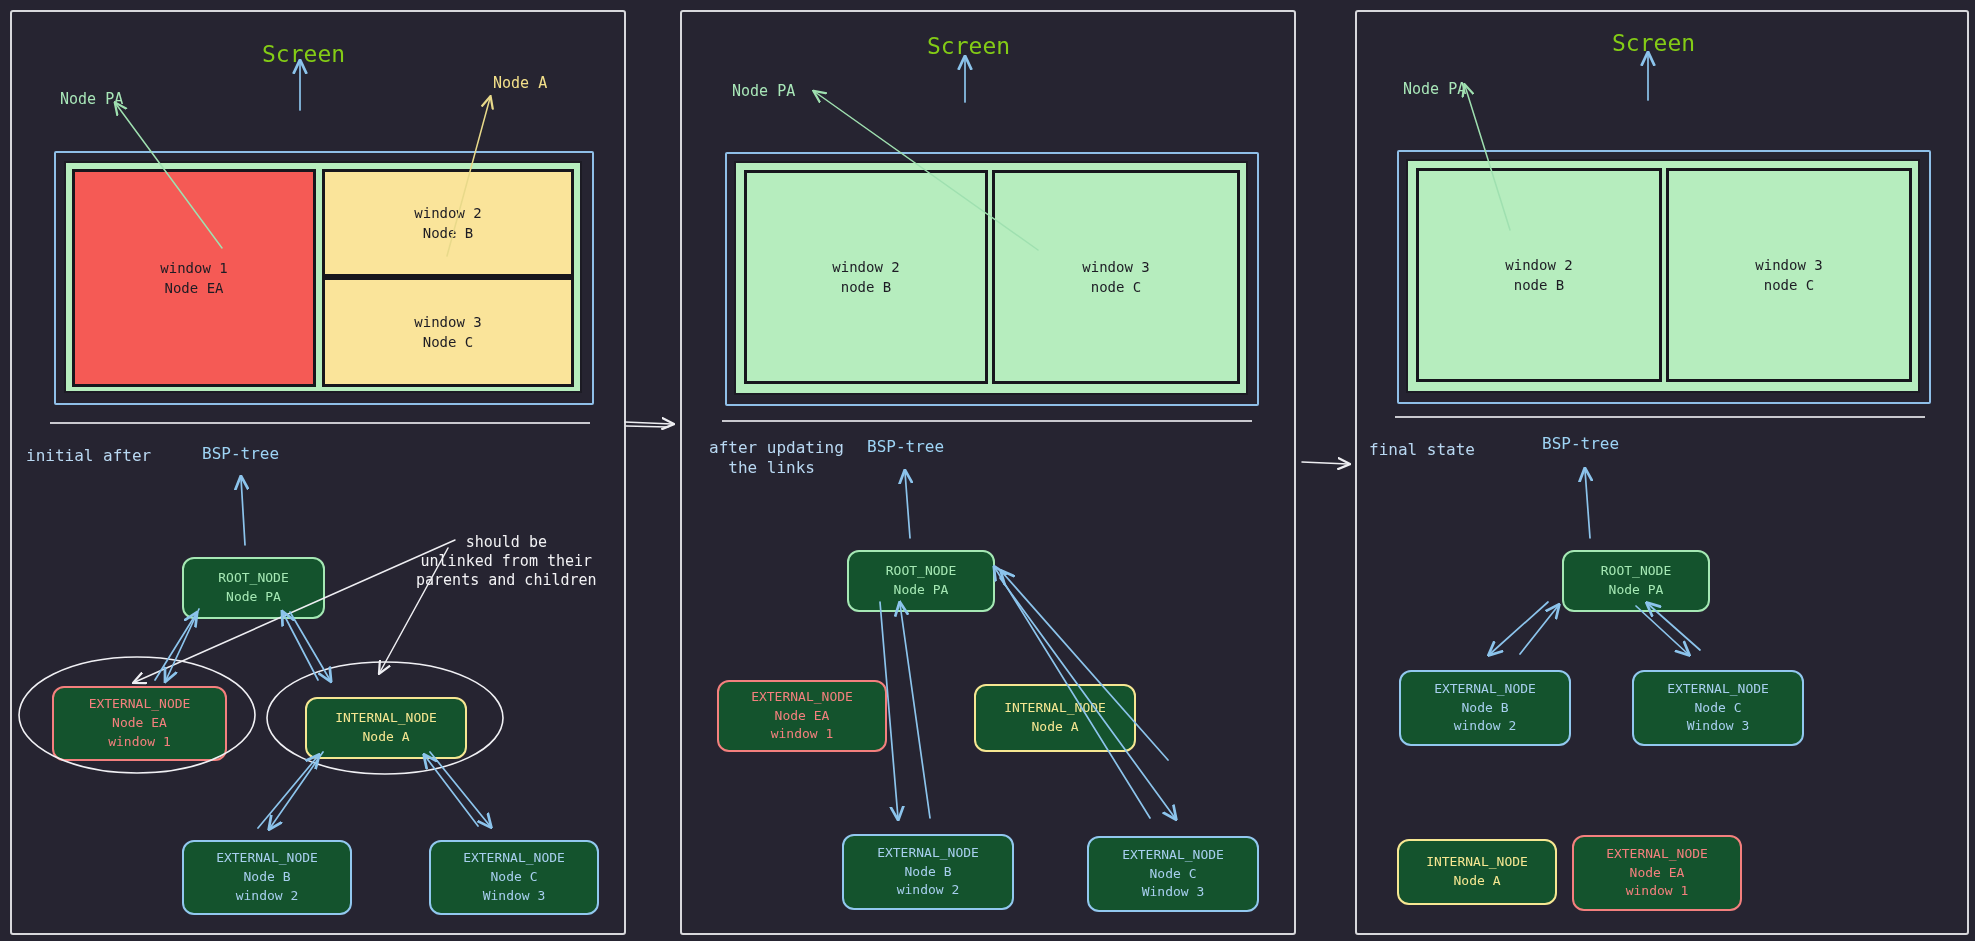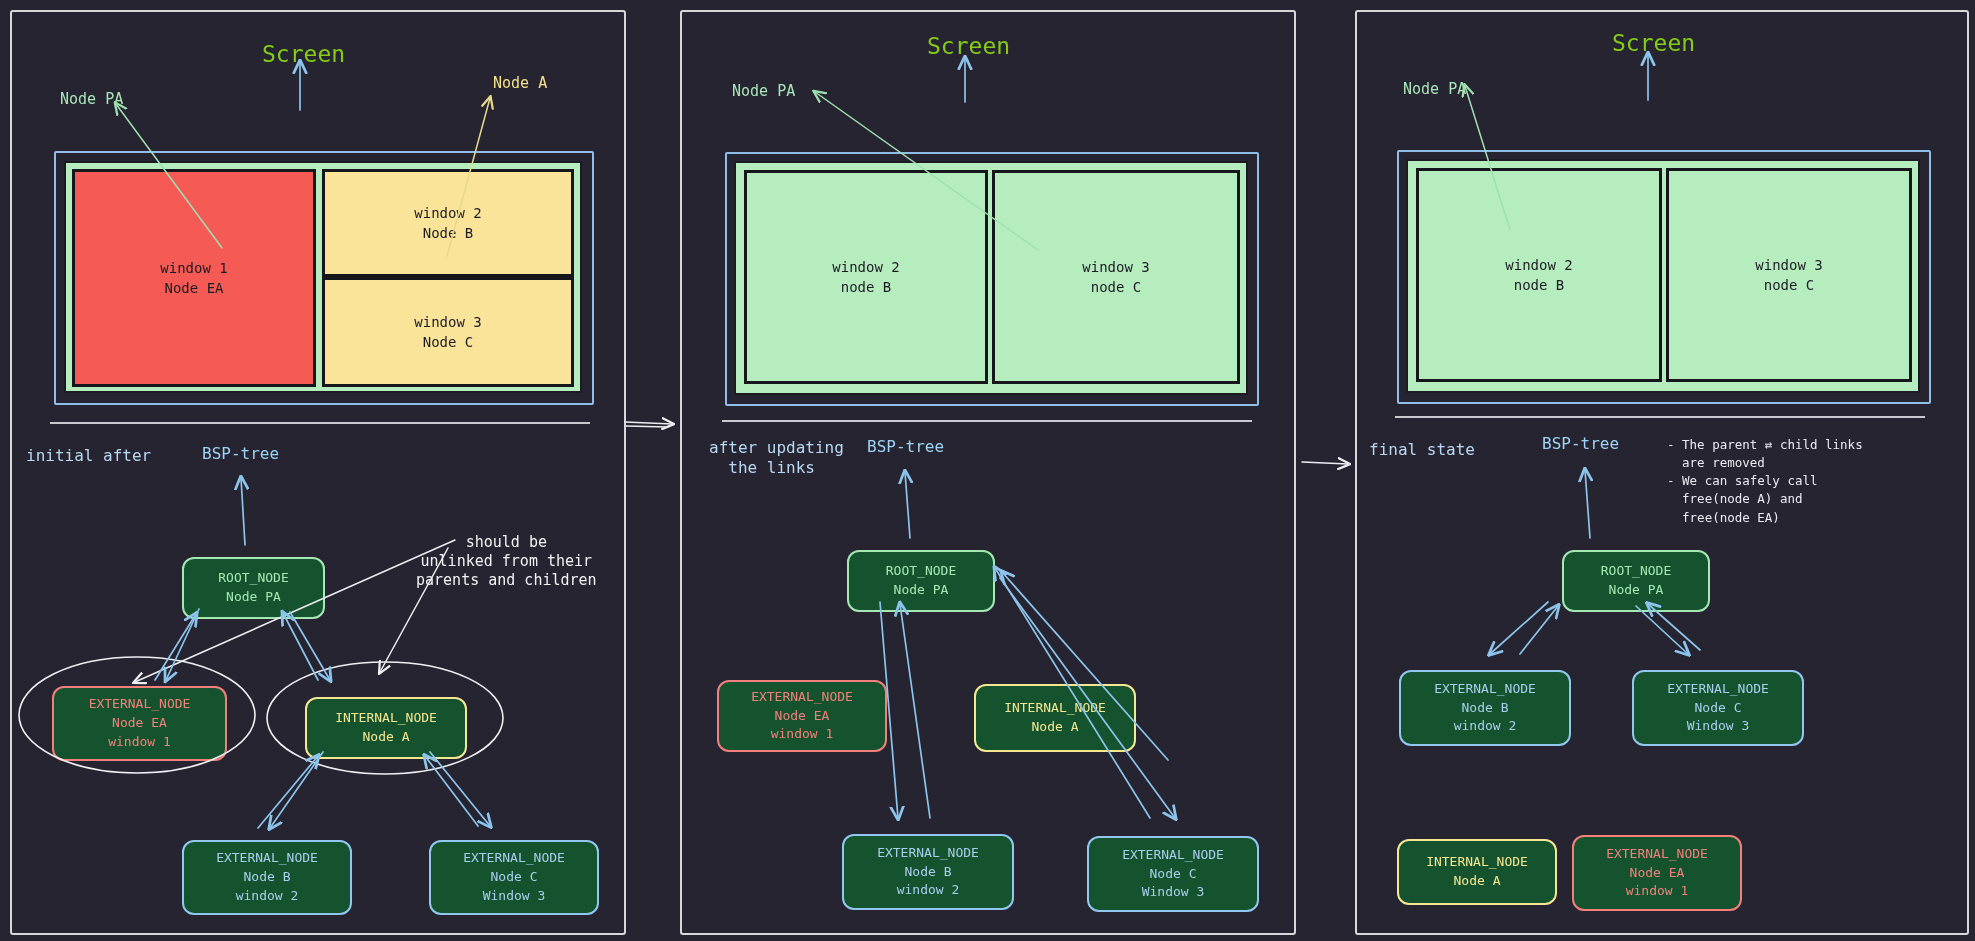--- a/index.html
+++ b/index.html
@@ -166,25 +166,20 @@
 node B</div>
       <div class="win green" style="left:258px;top:7px;width:240px;height:208px;">window 3
 node C</div>
     </div>
   </div>
 
   <div class="hr" style="left:38px;top:404px;width:530px;"></div>
 
   <div class="lbl state-note" style="left:12px;top:428px;">final state</div>
   <div class="lbl bsp-title" style="left:185px;top:422px;">BSP-tree</div>
-  <div class="lbl right-note" style="left:310px;top:424px;">- The parent ⇄ child links
-  are removed
-- We can safely call
-  free(node A) and
-  free(node EA)</div>
 
   <div class="node green" style="left:205px;top:538px;width:148px;height:62px;">
     <span>ROOT_NODE</span>
     <span>Node PA</span>
   </div>
 
   <div class="node blue" style="left:42px;top:658px;width:172px;height:76px;">
     <span>EXTERNAL_NODE</span>
     <span>Node B</span>
     <span>window 2</span>

